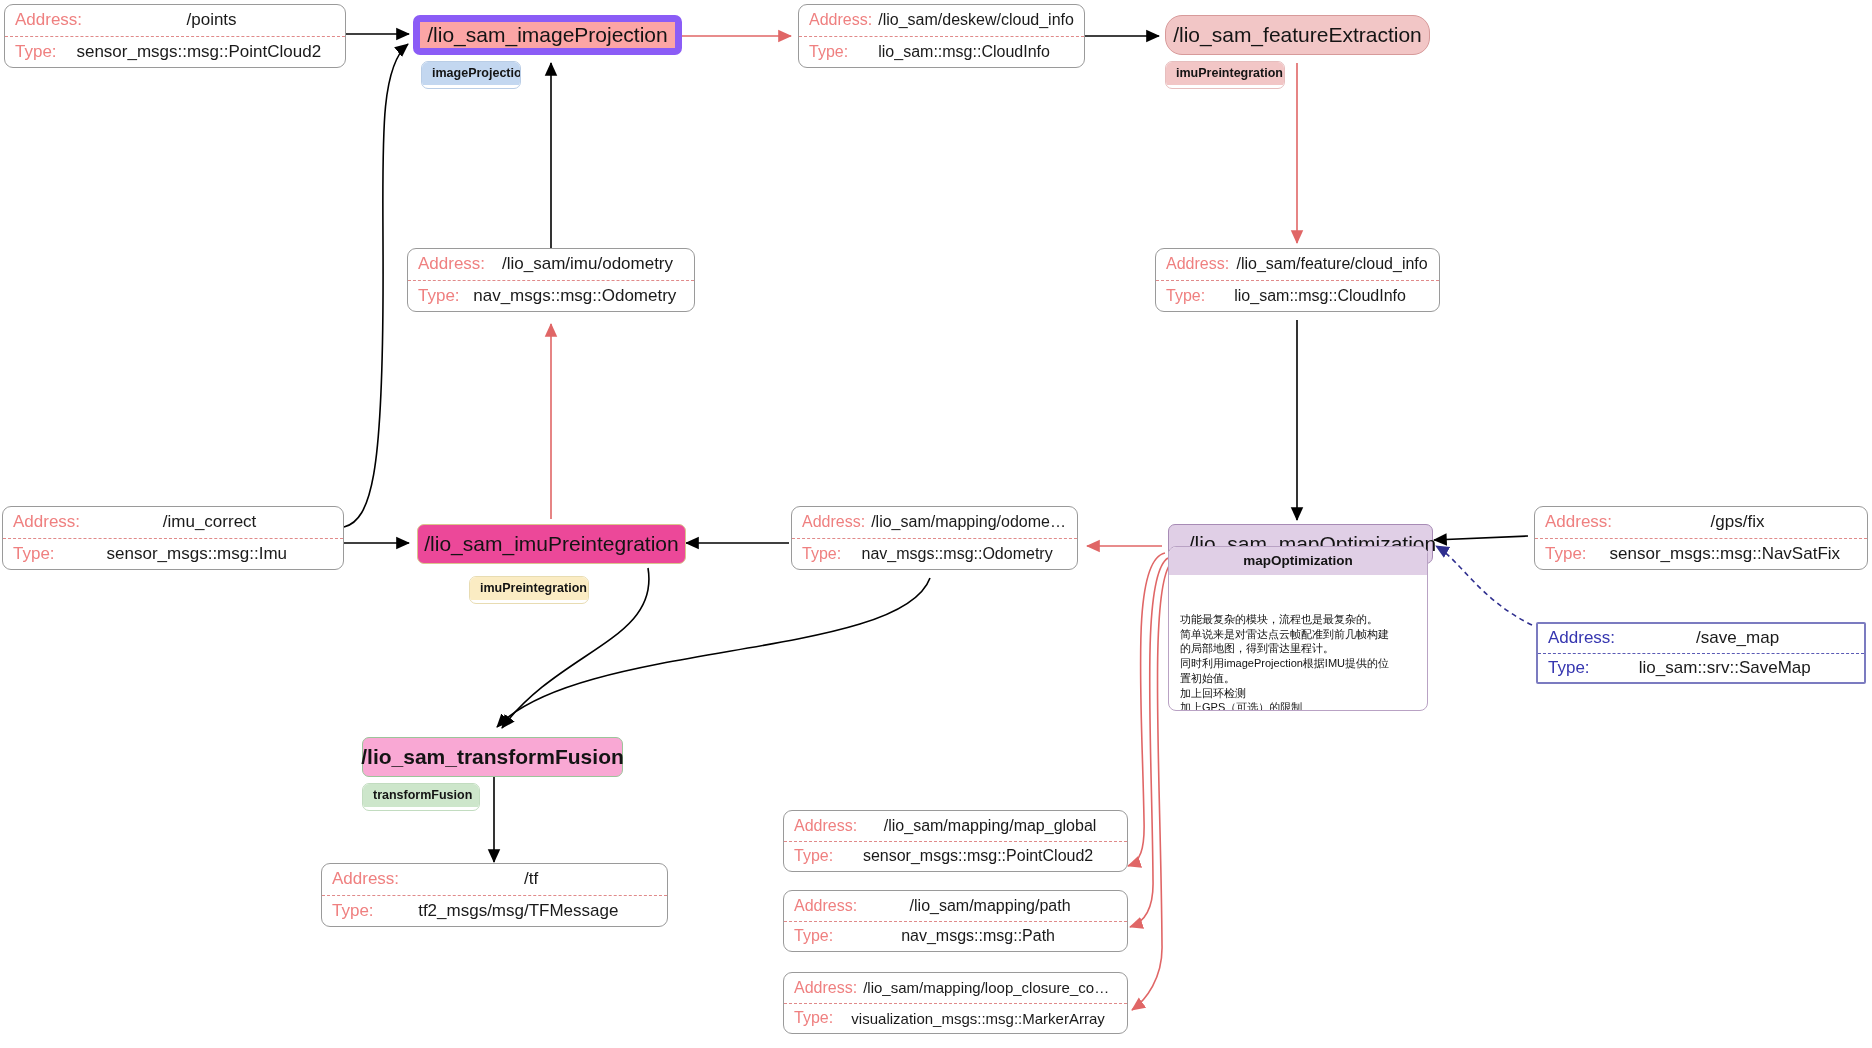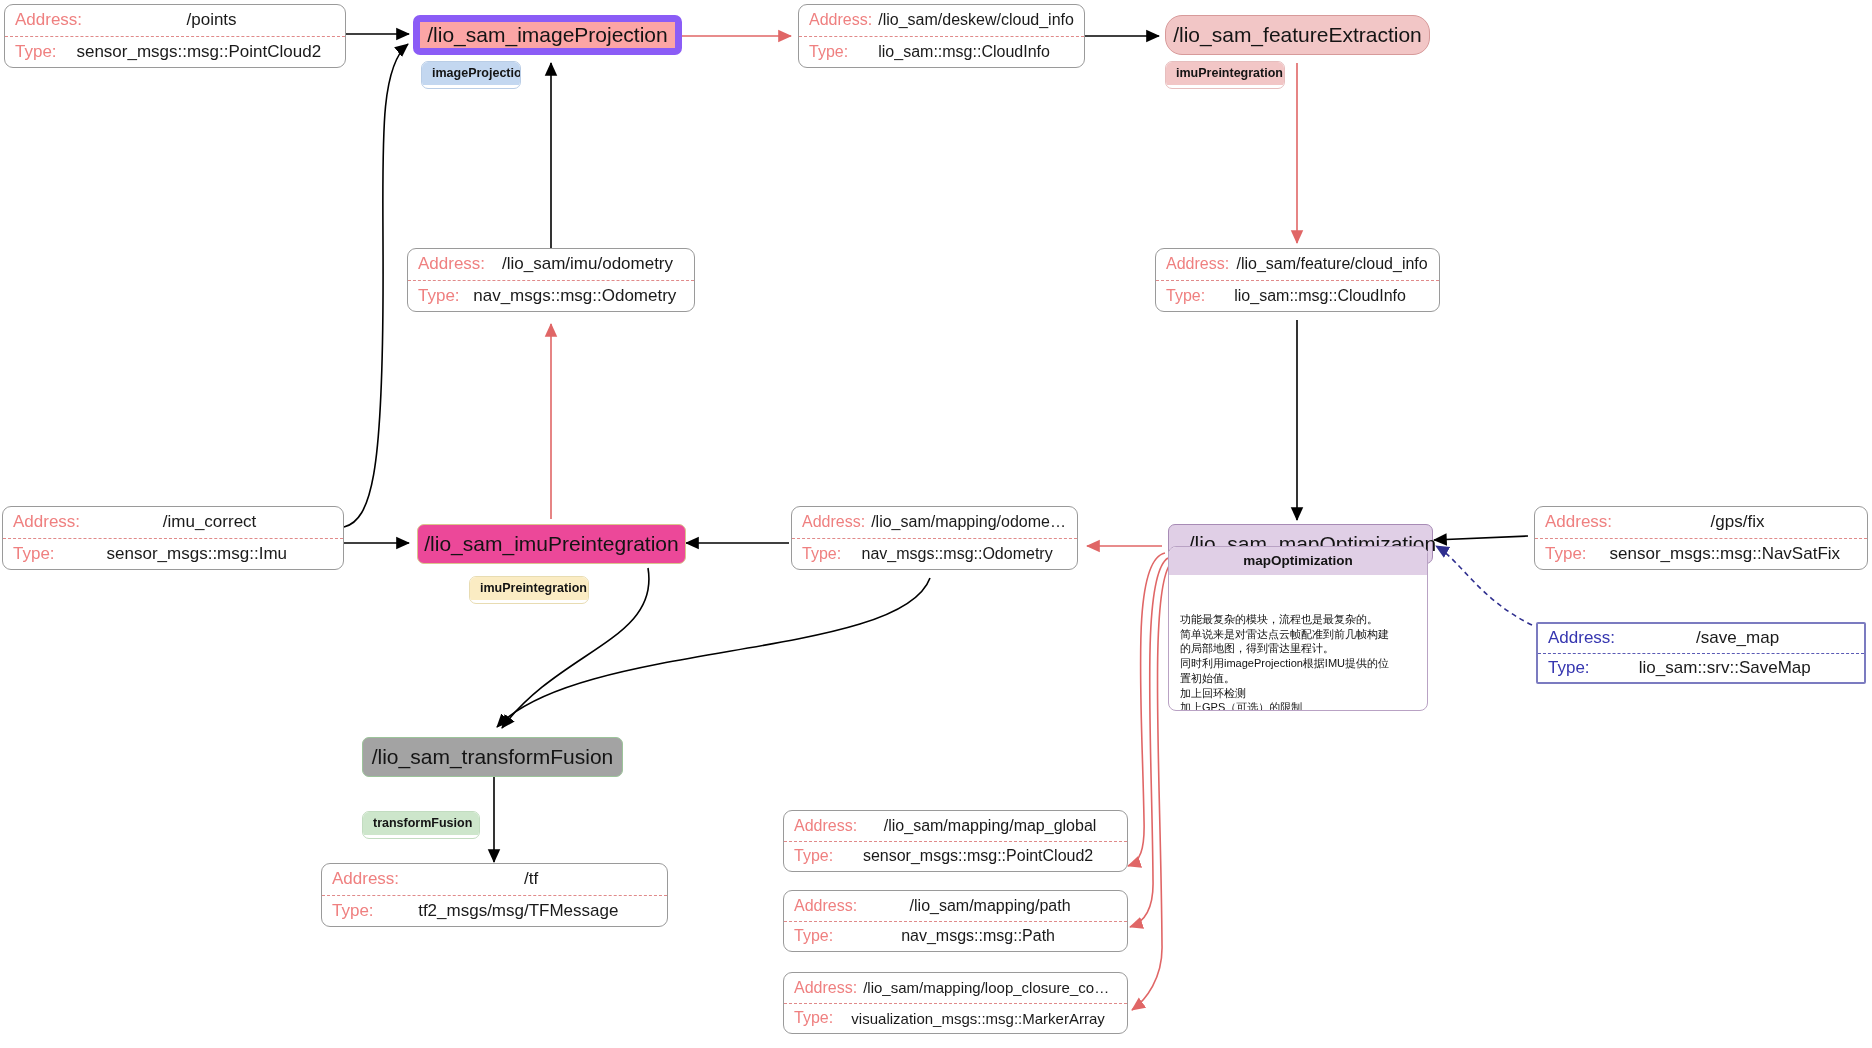--- a/index.html
+++ b/index.html
@@ -78,21 +78,21 @@
     align-items:center;
     justify-content:center;
     font-size:21px;
     color:#141414;
     z-index:4;
     white-space:nowrap;
   }
   .node.blue   {background:#fca5a5;border:7px solid #8b5cf6;}
   .node.pink   {background:#f2c6c6;border:1px solid #d79a9a;}
   .node.yellow {background:#ec4899;border:1px solid #d9c68c;}
-  .node.green  {background:#a3a3a3;border:1px solid #9cc49a;}
+  .node.green  {background:#f9a8d4;border:1px solid #9cc49a;font-weight:bold;}
   .node.purple {background:#e0cfe6;border:1px solid #a78bb5;}
 
   
   .tag{
     position:absolute;
     box-sizing:border-box;
     border-radius:7px;
     background:#ffffff;
     overflow:hidden;
     z-index:4;
@@ -104,21 +104,21 @@
     padding:4px 10px 5px 10px;
     font-size:12.5px;
     font-weight:bold;
     color:#141414;
     text-align:center;
     white-space:nowrap;
   }
   .tag.blue   {border:1px solid #b9cde6;} .tag.blue   .hdr{background:#c3d7f0;}
   .tag.pink   {border:1px solid #e6bebe;} .tag.pink   .hdr{background:#f2c6c6;}
   .tag.yellow {border:1px solid #e8dcb2;} .tag.yellow .hdr{background:#fbecc3;}
-  .tag.green  {border:1px solid #c2dcc0;margin-top:28px;} .tag.green  .hdr{background:#cde6cb;}
+  .tag.green  {border:1px solid #c2dcc0;} .tag.green  .hdr{background:#cde6cb;}
 
   
   .note{
     position:absolute;
     box-sizing:border-box;
     border:1px solid #b9a2c4;
     border-radius:8px;
     background:#ffffff;
     overflow:hidden;
     z-index:4;

